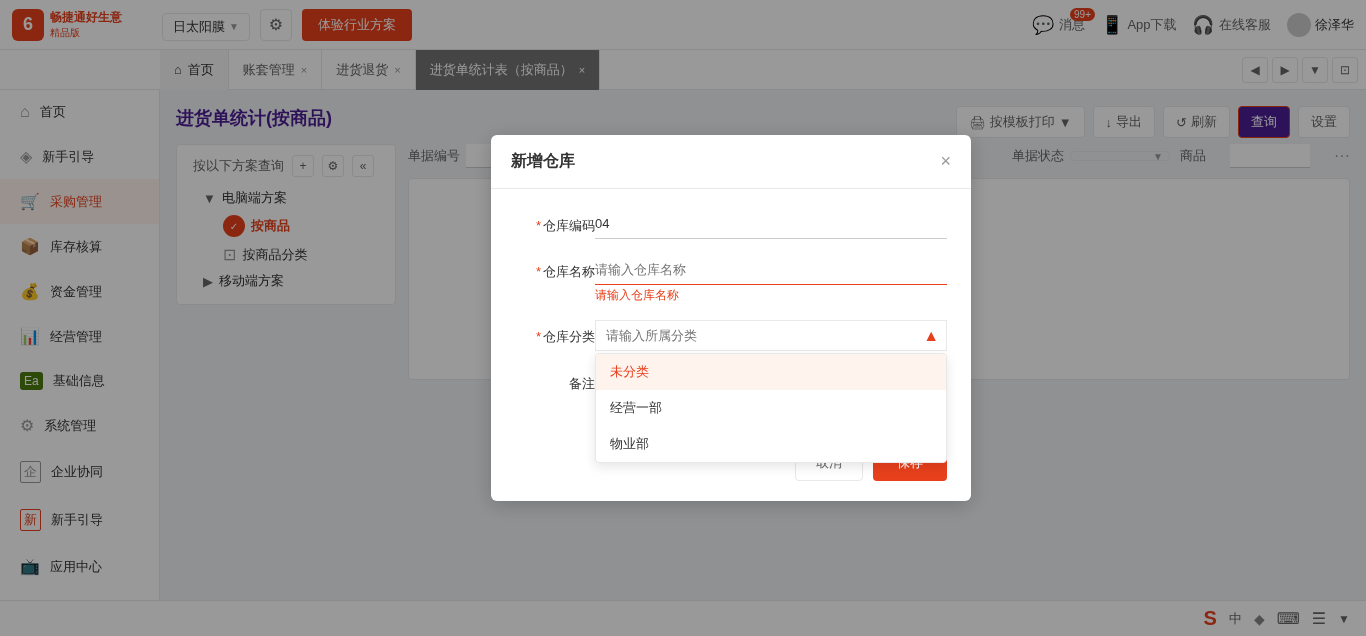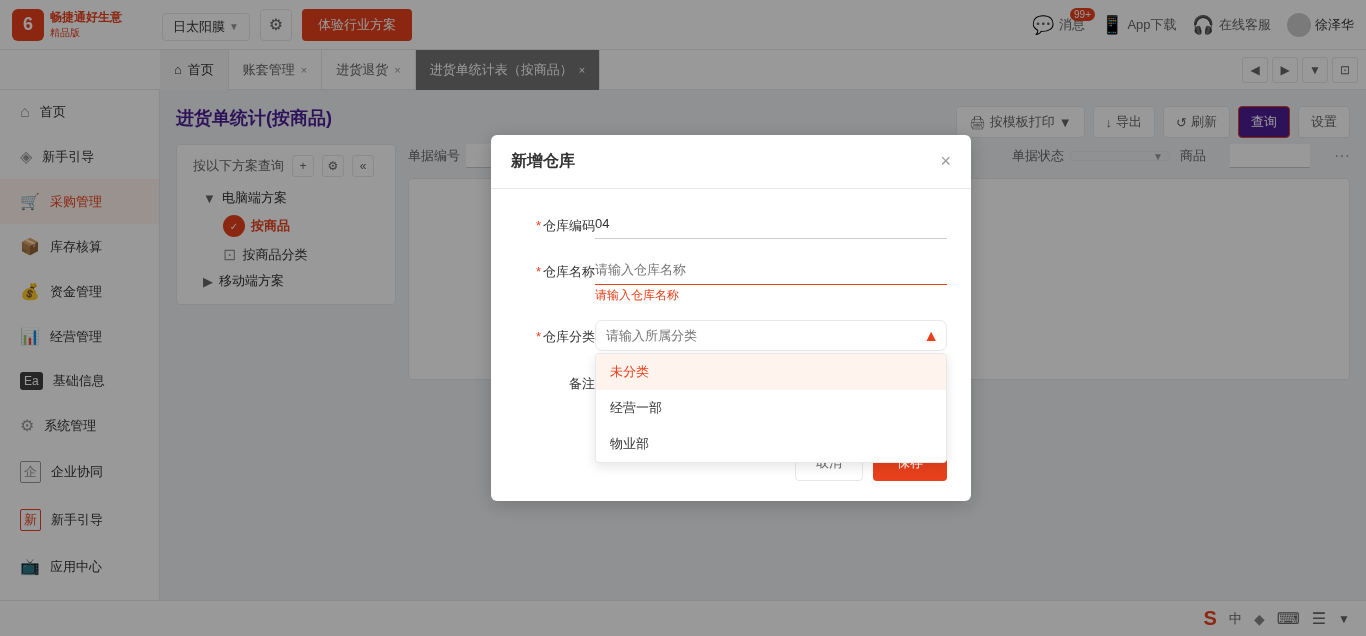--- a/index.html
+++ b/index.html
@@ -252,21 +252,21 @@
       outline: none;
     }
     .form-input.error-border { border-bottom-color: #e8401c; }
     .error-msg { font-size: 12px; color: #e8401c; margin-top: 2px; }
     .select-wrap {
       position: relative;
     }
     .select-input {
       width: 100%;
       border: 1px solid #e8e8e8;
-      border-radius: 7px;
+      border-radius: 0;
       padding: 7px 30px 7px 10px;
       font-size: 13px; color: #999;
       cursor: pointer; background: #fff;
       outline: none;
     }
     .select-arrow {
       position: absolute; right: 8px; top: 50%;
       transform: translateY(-50%);
       font-size: 16px; color: #e8401c;
     }
@@ -414,21 +414,21 @@
     </div>
     <div class="sidebar-item">
       <span class="si-icon">💰</span>
       <span>资金管理</span>
     </div>
     <div class="sidebar-item">
       <span class="si-icon">📊</span>
       <span>经营管理</span>
     </div>
     <div class="sidebar-item">
-      <span class="si-icon" style="font-size:12px;background:#404040;color:#fff;padding:2px 4px;border-radius:3px;">Ea</span>
+      <span class="si-icon" style="font-size:12px;background:#4d7c0f;color:#fff;padding:2px 4px;border-radius:3px;">Ea</span>
       <span>基础信息</span>
     </div>
     <div class="sidebar-item">
       <span class="si-icon">⚙</span>
       <span>系统管理</span>
     </div>
     <div class="sidebar-item">
       <span class="si-icon" style="font-size:13px;border:1px solid #999;padding:1px 3px;border-radius:2px;">企</span>
       <span>企业协同</span>
     </div>

